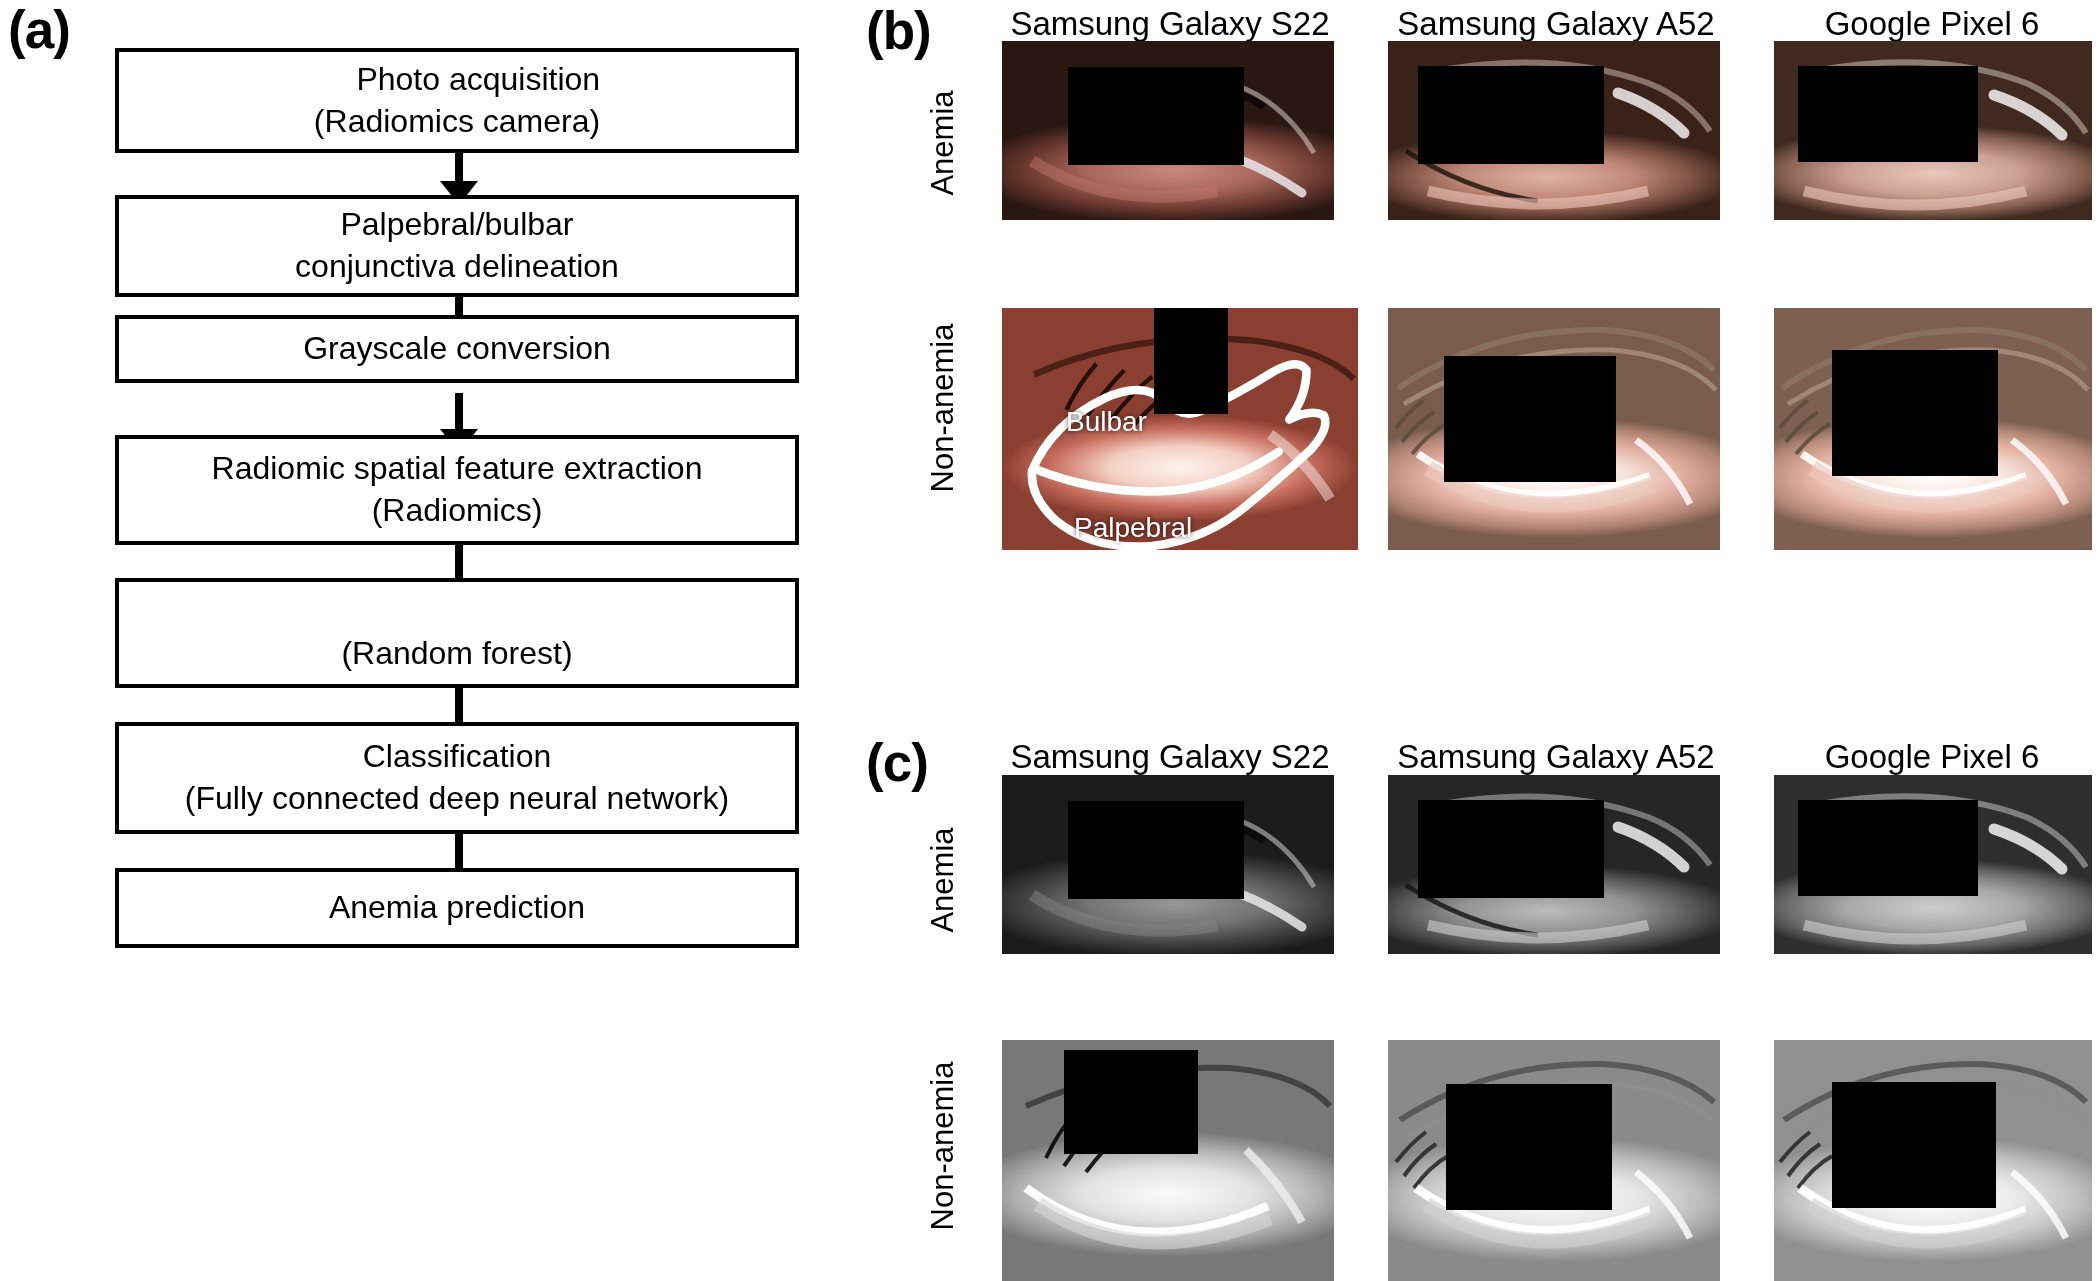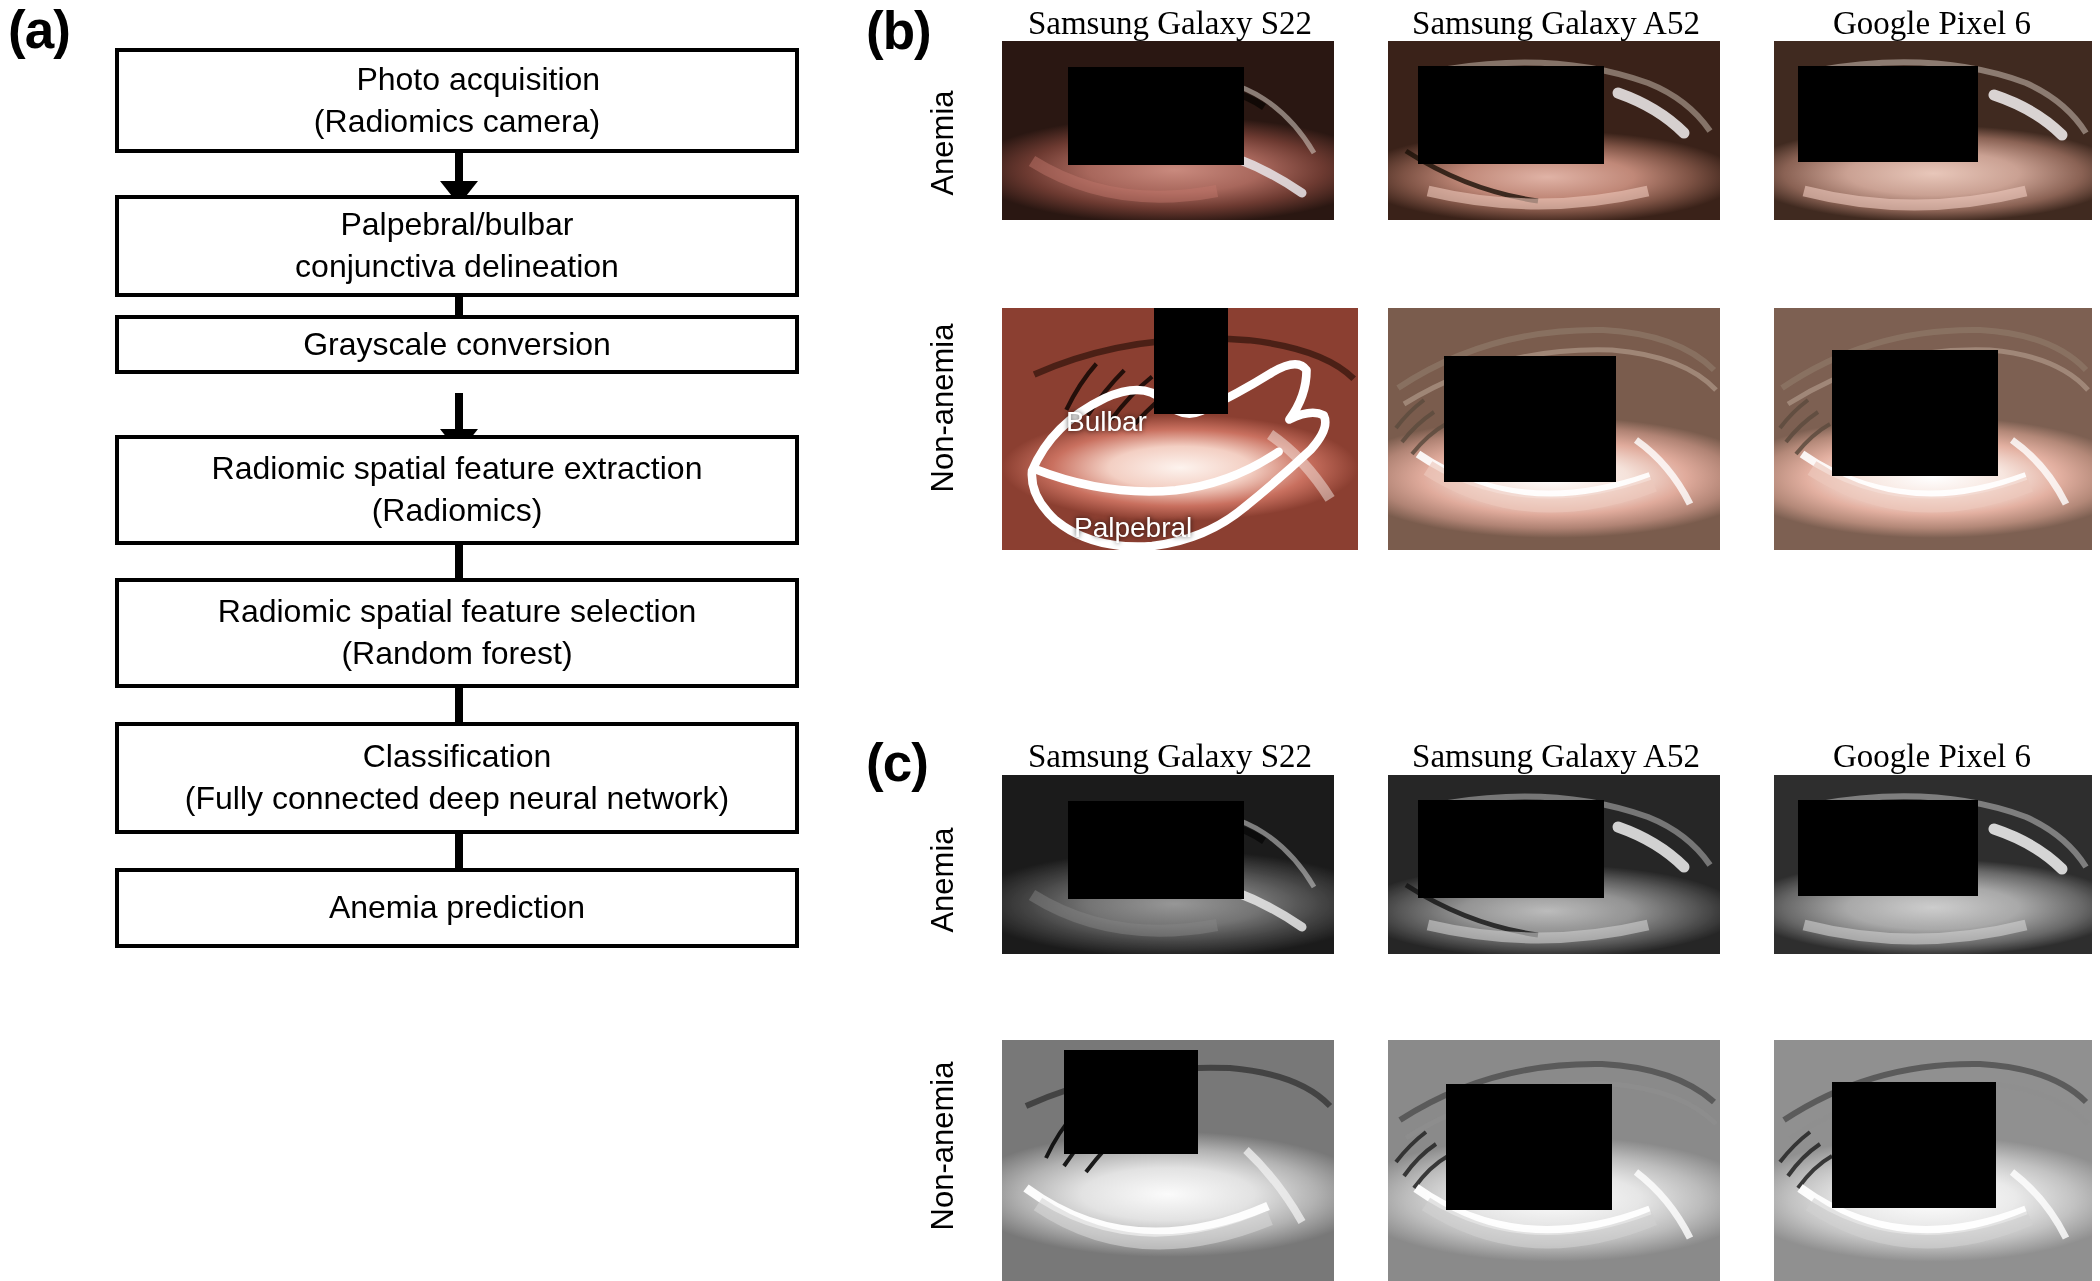--- a/index.html
+++ b/index.html
@@ -16,21 +16,21 @@
         background:#fff;box-sizing:border-box;display:flex;
         align-items:center;justify-content:center;text-align:center;}
   .fbox .ftext{font-size:32px;line-height:1.30;font-weight:400;padding:0 8px;}
   .farrow{position:absolute;left:455px;width:8px;background:#000;}
   .fhead{position:absolute;left:440px;width:0;height:0;
          border-left:19px solid transparent;border-right:19px solid transparent;
          border-top:24px solid #000;}
 
   
   .grid{position:absolute;}
-  .colhead{position:absolute;font-size:33px;white-space:nowrap;text-align:center;font-family:Liberation Serif, serif;}
+  .colhead{position:absolute;font-size:33px;white-space:nowrap;text-align:center;}
   .rowlab{position:absolute;font-size:31px;white-space:nowrap;
           transform:rotate(-90deg);transform-origin:50% 50%;text-align:center;}
 
   .photo{position:absolute;overflow:hidden;background:#111;}
   .redact{position:absolute;background:#000;}
 
   
   .eyebase{position:absolute;inset:0;}
 
   
@@ -90,40 +90,40 @@
 
   <div class="fbox" style="top:195px;height:102px;">
     <div class="ftext">
       <span>Palpebral/bulbar</span><br>
       <span>conjunctiva delineation</span>
     </div>
   </div>
   <div class="farrow" style="top:297px;height:28px;"></div>
   <div class="fhead" style="top:325px;"></div>
 
-  <div class="fbox" style="top:315px;height:59px;">
+  <div class="fbox" style="top:315px;height:68px;">
     <div class="ftext">
       <span>Grayscale conversion</span>
     </div>
   </div>
   <div class="farrow" style="top:393px;height:36px;"></div>
   <div class="fhead" style="top:429px;"></div>
 
   <div class="fbox" style="top:435px;height:110px;">
     <div class="ftext">
       <span>Radiomic spatial feature extraction</span><br>
       <span>(Radiomics)</span>
     </div>
   </div>
   <div class="farrow" style="top:545px;height:38px;"></div>
   <div class="fhead" style="top:583px;"></div>
 
   <div class="fbox" style="top:578px;height:110px;">
     <div class="ftext">
-      <span>Radiomic spatial feature selection</span><br>
+      <br>
       <span>(Random forest)</span>
     </div>
   </div>
   <div class="farrow" style="top:688px;height:38px;"></div>
   <div class="fhead" style="top:726px;"></div>
 
   <div class="fbox" style="top:722px;height:112px;">
     <div class="ftext">
       <span>Classification</span><br>
       <span>(Fully connected deep neural network)</span>

